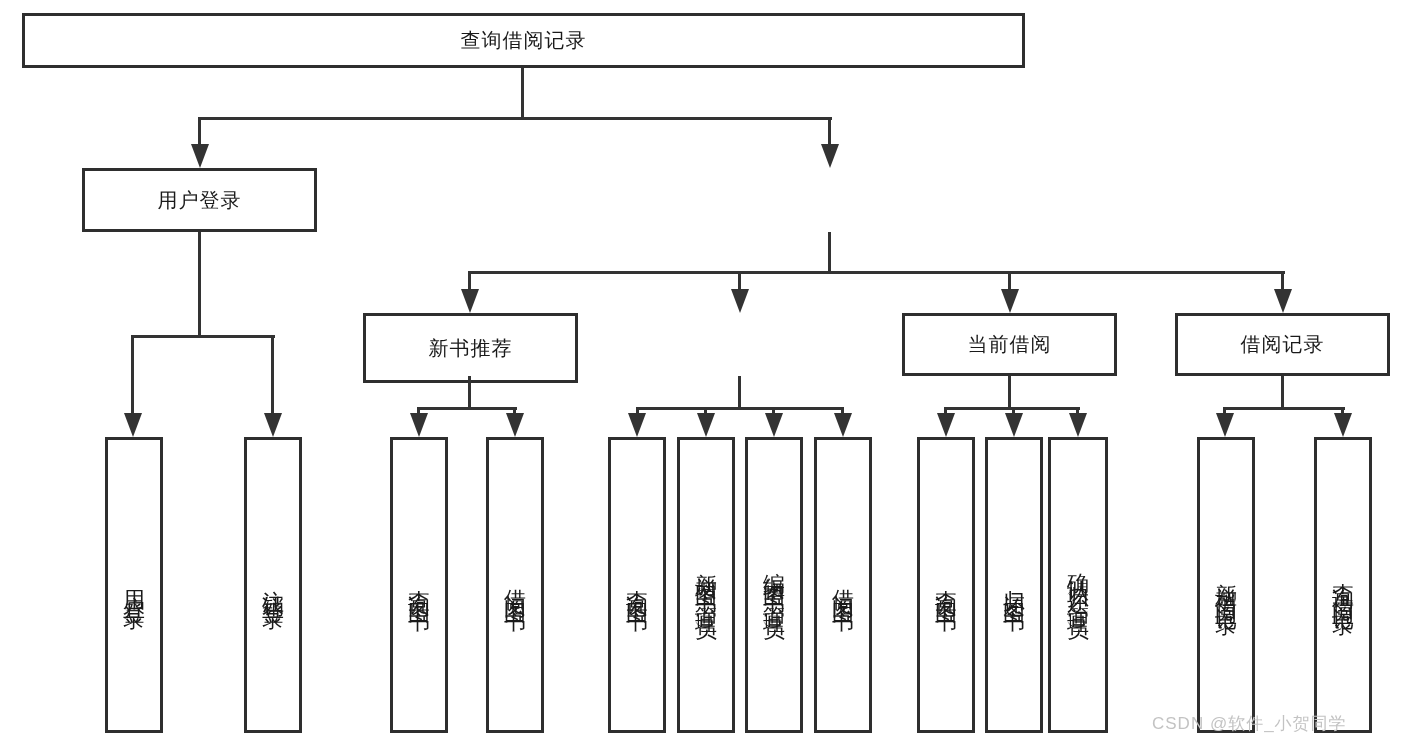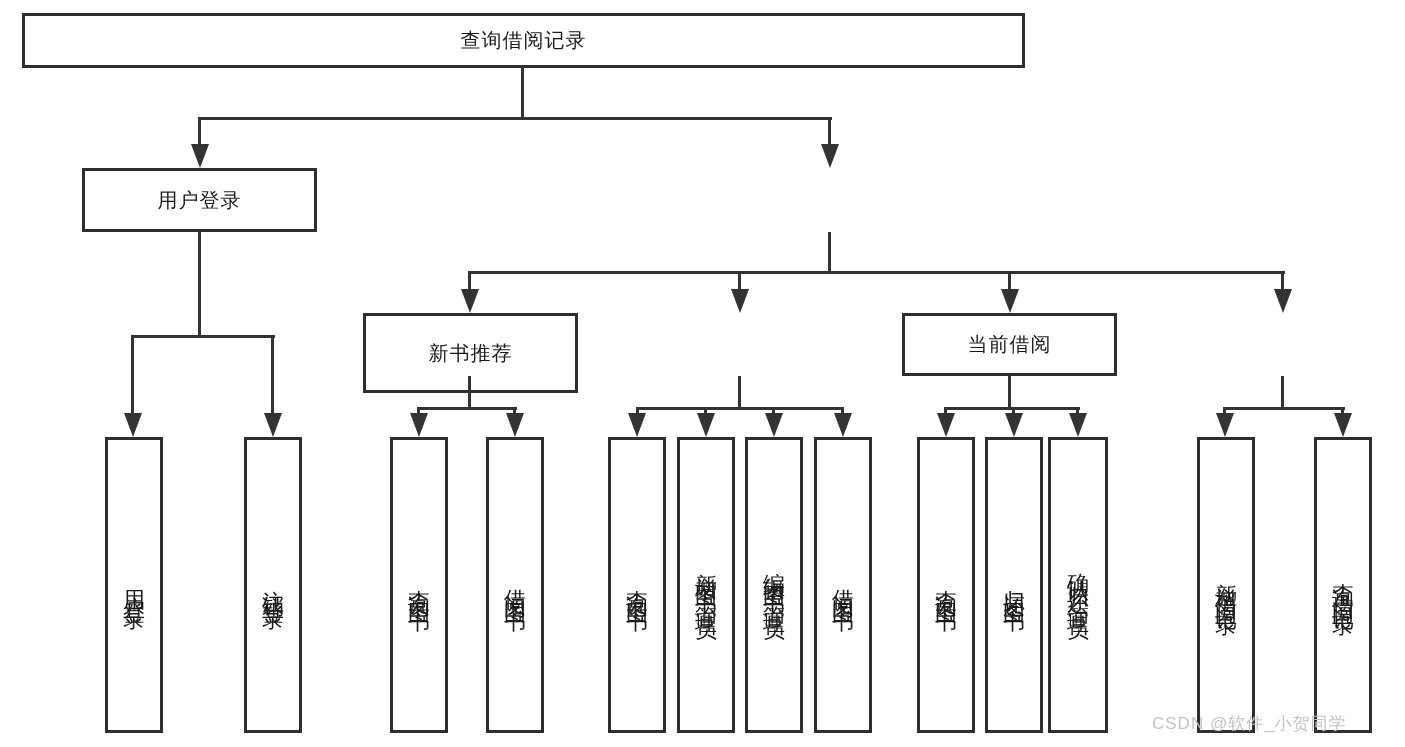--- a/index.html
+++ b/index.html
@@ -82,25 +82,28 @@
   <div class="hline" style="left:468px;top:271px;width:817px;height:3px;"></div>
   <div class="vline" style="left:468px;top:271px;width:3px;height:20px;"></div>
   <div class="head" style="left:461px;top:289px;"></div>
   <div class="vline" style="left:738px;top:271px;width:3px;height:20px;"></div>
   <div class="head" style="left:731px;top:289px;"></div>
   <div class="vline" style="left:1008px;top:271px;width:3px;height:20px;"></div>
   <div class="head" style="left:1001px;top:289px;"></div>
   <div class="vline" style="left:1281px;top:271px;width:3px;height:20px;"></div>
   <div class="head" style="left:1274px;top:289px;"></div>
 
-  <div class="box" style="left:363px;top:313px;width:215px;height:80px;">
+  <div class="box" style="left:363px;top:313px;width:215px;height:70px;">
     <span class="hlabel">新书推荐</span>
   </div>
   <div class="box" style="left:902px;top:313px;width:215px;height:63px;align-items:center;">
     <span class="hlabel">当前借阅</span>
+  </div>
+  <div class="box" style="left:1175px;top:313px;width:215px;height:63px;">
+    <span class="hlabel">借阅记录</span>
   </div>
 
   <div class="vline" style="left:468px;top:376px;width:3px;height:34px;"></div>
   <div class="hline" style="left:417px;top:407px;width:100px;height:3px;"></div>
   <div class="vline" style="left:417px;top:407px;width:3px;height:10px;"></div>
   <div class="head" style="left:410px;top:413px;"></div>
   <div class="vline" style="left:513px;top:407px;width:3px;height:10px;"></div>
   <div class="head" style="left:506px;top:413px;"></div>
 
   <div class="vline" style="left:738px;top:376px;width:3px;height:34px;"></div>

